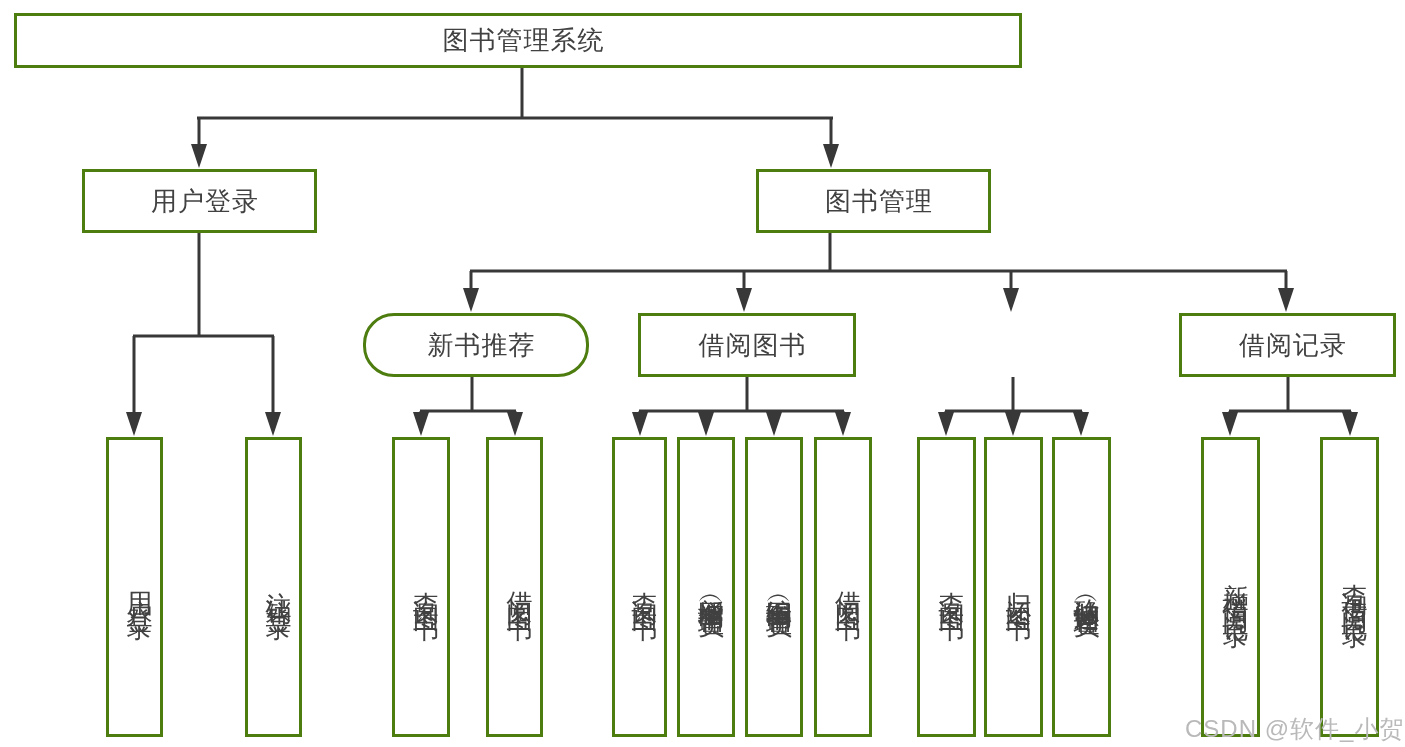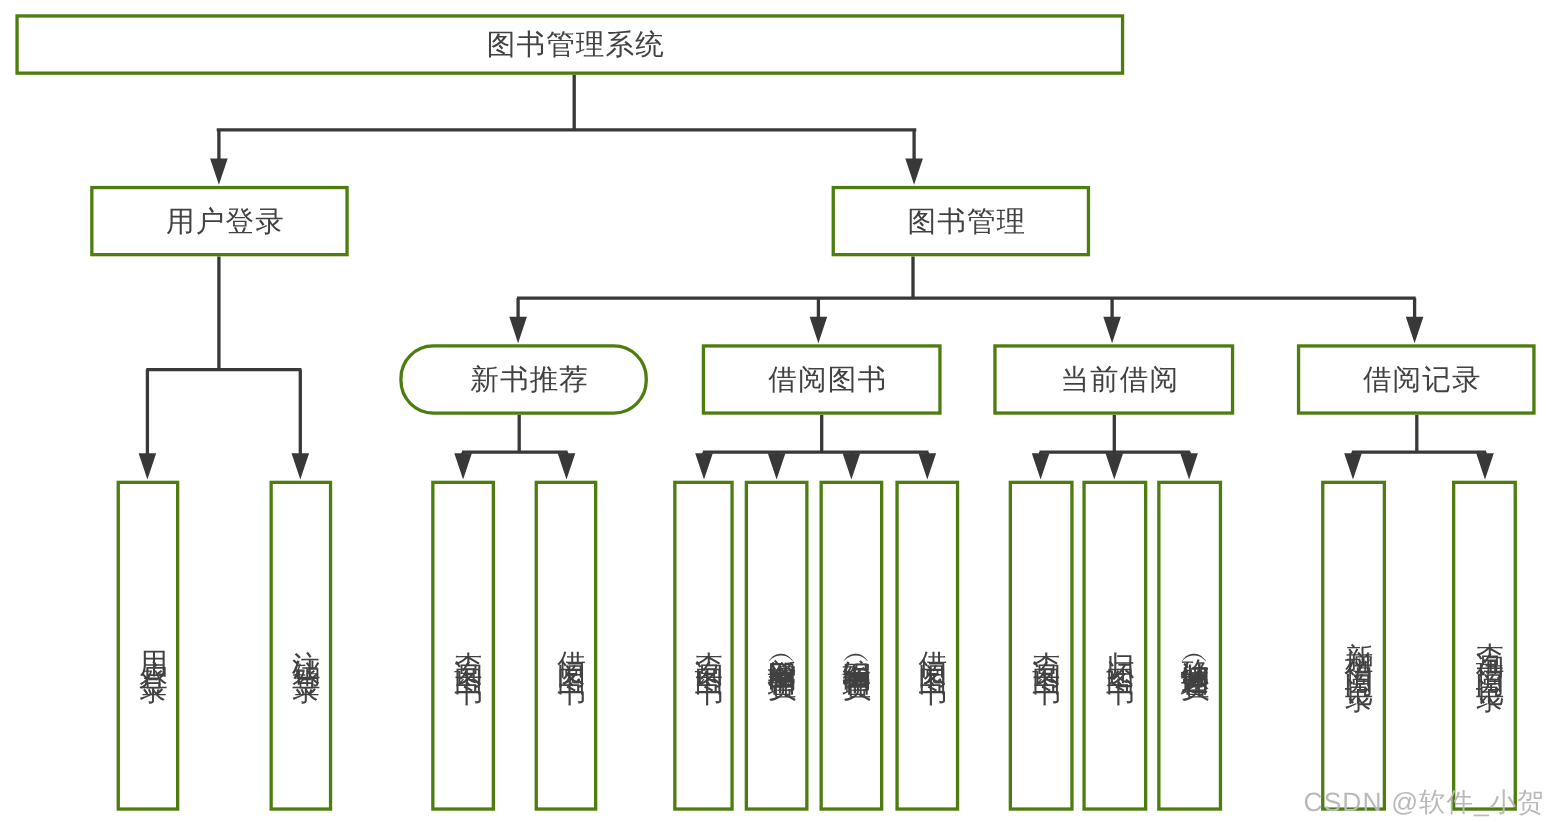--- a/index.html
+++ b/index.html
@@ -86,23 +86,20 @@
   <div class="box h" style="left:712px;top:169px;width:235px;height:64px;margin-left:44px;">
     <span>图书管理</span>
   </div>
 
   <div class="box h" style="left:363px;top:313px;width:226px;height:64px;border-radius:31px;">
     <span>新书推荐</span>
   </div>
   <div class="box h" style="left:638px;top:313px;width:218px;height:64px;">
     <span>借阅图书</span>
   </div>
-  <div class="box h" style="left:903px;top:313px;width:219px;height:64px;">
-    <span>当前借阅</span>
-  </div>
   <div class="box h" style="left:1179px;top:313px;width:217px;height:64px;">
     <span>借阅记录</span>
   </div>
 
   <div class="box v" style="left:106px;top:437px;width:57px;height:300px;">
     <span>用户登录</span>
   </div>
   <div class="box v" style="left:245px;top:437px;width:57px;height:300px;">
     <span>注销登录</span>
   </div>

